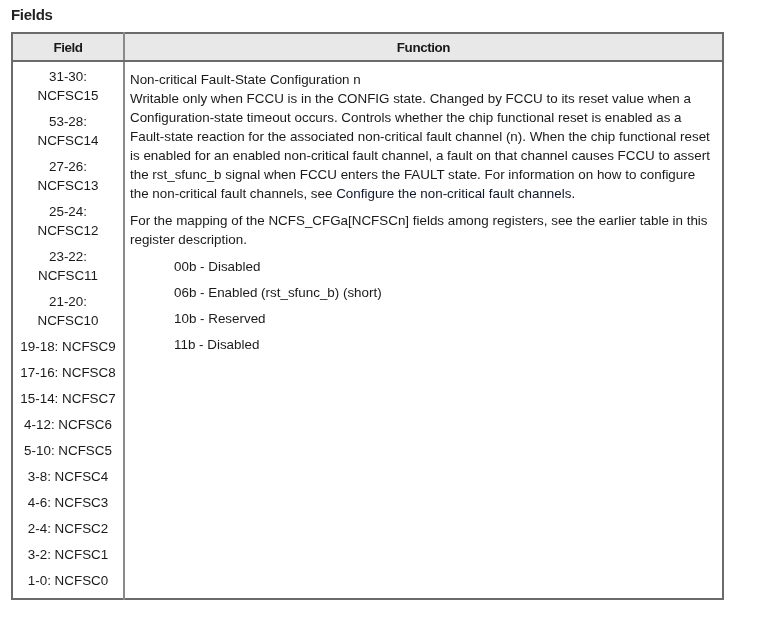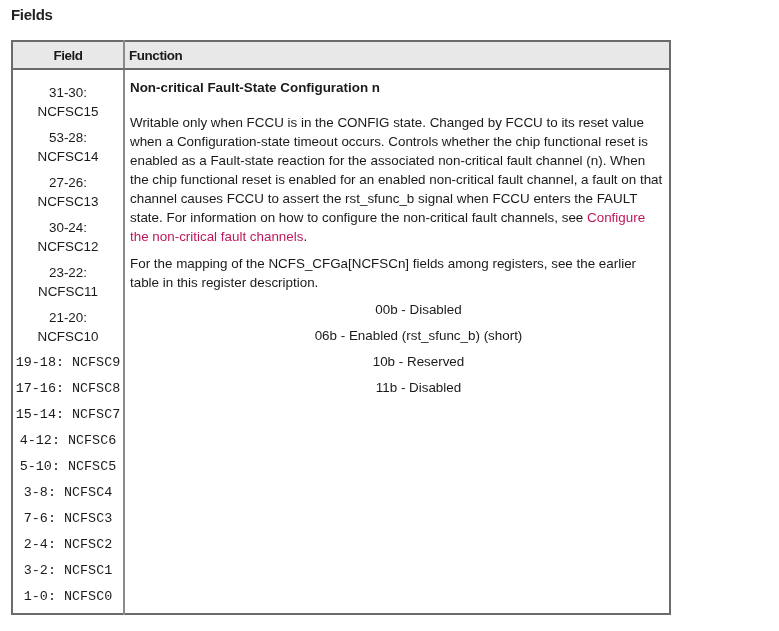--- a/index.html
+++ b/index.html
@@ -5,77 +5,77 @@
   html, body { margin: 0; padding: 0; background: #ffffff; }
   body {
     width: 779px; height: 631px; position: relative; overflow: hidden;
     font-family: "Liberation Sans", sans-serif; color: #1a1a1a;
   }
   .section-title {
     position: absolute; left: 11px; top: 6px;
     font-size: 15px; font-weight: bold; letter-spacing: -0.3px; color: #222;
   }
   table.fields {
-    position: absolute; left: 11px; top: 40px;
-    width: 660px; height: 568px;
+    position: absolute; left: 11px; top: 32px;
+    width: 713px; height: 568px;
     border-collapse: collapse;
     border: 2px solid #6b6b6b;
     font-size: 13.4px;
   }
   table.fields th {
     background: #e8e8e8;
     height: 26px;
     font-weight: bold; font-size: 13.4px; letter-spacing: -0.4px;
     border-bottom: 2px solid #6b6b6b;
     padding: 0 4px;
   }
   th.col-field { width: 102px; text-align: center; border-right: 2px solid #8a8a8a; }
-  th.col-func { text-align: left; }
+  th.col-func { text-align: center; }
   td.field-cell {
     vertical-align: top; text-align: center;
     border-right: 2px solid #8a8a8a;
-    padding: 13px 2px 0 2px; width: 102px;
+    padding: 5px 2px 0 2px; width: 102px;
   }
   td.func-cell { vertical-align: top; padding: 8px 6px 0 5px; }
   .field-entry { line-height: 19px; margin-bottom: 7px; }
-  .field-entry.single { margin-bottom: 7px; line-height: 19px; font-family: Liberation Mono, monospace; }
+  .field-entry.single { margin-bottom: 7px; line-height: 19px; }
   .func-p { margin: 0 0 8px 0; line-height: 19px; }
-  .func-title { margin: 0 0 16px 0; line-height: 19px; font-weight: bold; }
-  a.link { color: #be185d; text-decoration: none; }
+  .func-title { margin: 0 0 0 0; line-height: 19px; }
+  a.link { color: #0f172a; text-decoration: none; }
   .enum-list { margin: 8px 0 0 44px; }
-  .enum-item { line-height: 19px; margin-bottom: 7px; text-align: center; }
+  .enum-item { line-height: 19px; margin-bottom: 7px; }
 </style>
 </head>
 <body>
 
 <div class="section-title">Fields</div>
 
 <table class="fields">
   <thead>
     <tr>
       <th class="col-field">Field</th>
       <th class="col-func">Function</th>
     </tr>
   </thead>
   <tbody>
     <tr>
       <td class="field-cell">
         <div class="field-entry"><span>31-30:</span><br><span>NCFSC15</span></div>
         <div class="field-entry"><span>53-28:</span><br><span>NCFSC14</span></div>
         <div class="field-entry"><span>27-26:</span><br><span>NCFSC13</span></div>
-        <div class="field-entry"><span>30-24:</span><br><span>NCFSC12</span></div>
+        <div class="field-entry"><span>25-24:</span><br><span>NCFSC12</span></div>
         <div class="field-entry"><span>23-22:</span><br><span>NCFSC11</span></div>
         <div class="field-entry"><span>21-20:</span><br><span>NCFSC10</span></div>
         <div class="field-entry single"><span>19-18:</span> <span>NCFSC9</span></div>
         <div class="field-entry single"><span>17-16:</span> <span>NCFSC8</span></div>
         <div class="field-entry single"><span>15-14:</span> <span>NCFSC7</span></div>
         <div class="field-entry single"><span>4-12:</span> <span>NCFSC6</span></div>
         <div class="field-entry single"><span>5-10:</span> <span>NCFSC5</span></div>
         <div class="field-entry single"><span>3-8:</span> <span>NCFSC4</span></div>
-        <div class="field-entry single"><span>7-6:</span> <span>NCFSC3</span></div>
+        <div class="field-entry single"><span>4-6:</span> <span>NCFSC3</span></div>
         <div class="field-entry single"><span>2-4:</span> <span>NCFSC2</span></div>
         <div class="field-entry single"><span>3-2:</span> <span>NCFSC1</span></div>
         <div class="field-entry single"><span>1-0:</span> <span>NCFSC0</span></div>
       </td>
       <td class="func-cell">
         <p class="func-title">Non-critical Fault-State Configuration n</p>
         <p class="func-p"><span>Writable only when FCCU is in the CONFIG state. Changed by FCCU to its reset value when a Configuration-state timeout occurs. Controls whether the chip functional reset is enabled as a Fault-state reaction for the associated non-critical fault channel (n). When the chip functional reset is enabled for an enabled non-critical fault channel, a fault on that channel causes FCCU to assert the rst_sfunc_b signal when FCCU enters the FAULT state. For information on how to configure the non-critical fault channels, see </span><a class="link" href="#">Configure the non-critical fault channels</a><span>.</span></p>
         <p class="func-p">For the mapping of the NCFS_CFGa[NCFSCn] fields among registers, see the earlier table in this register description.</p>
         <div class="enum-list">
           <div class="enum-item">00b - Disabled</div>

